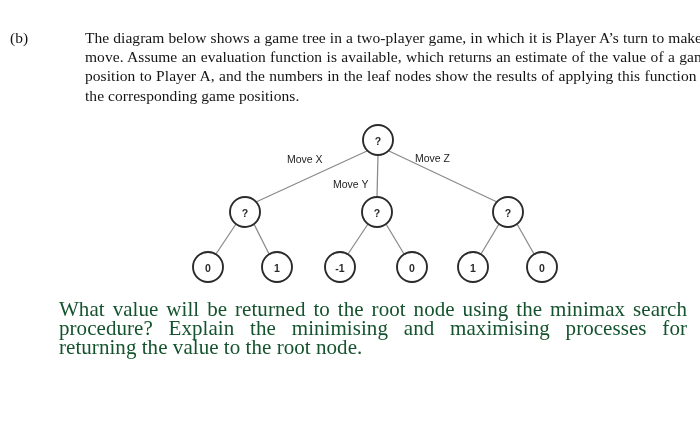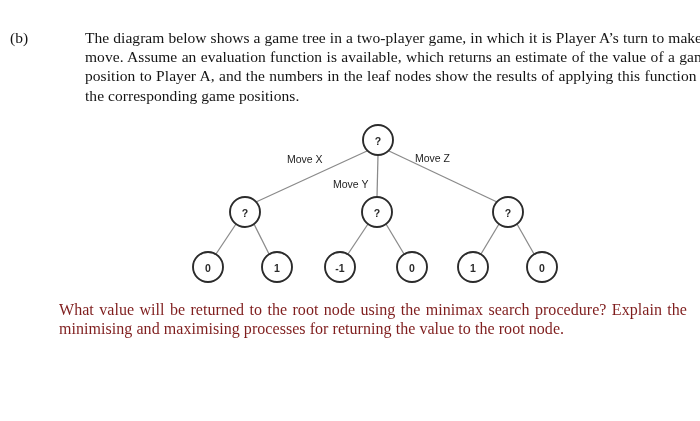--- a/index.html
+++ b/index.html
@@ -46,25 +46,25 @@
     color: #141414;
     letter-spacing: 0.05px;
     margin-left: 26px;
   }
   .q-body-2 {
     position: absolute;
     left: 59px;
     top: 300px;
     width: 628px;
     font-family: "Liberation Serif", serif;
-    font-size: 16px;
+    font-size: 21px;
     line-height: 19.2px;
     text-align: justify;
     text-justify: inter-word;
-    color: #7f1d1d;
+    color: #14532d;
     letter-spacing: 0.05px;
   }
 
   
   .diagram {
     position: absolute;
     left: 0;
     top: 0;
     width: 700px;
     height: 421px;

